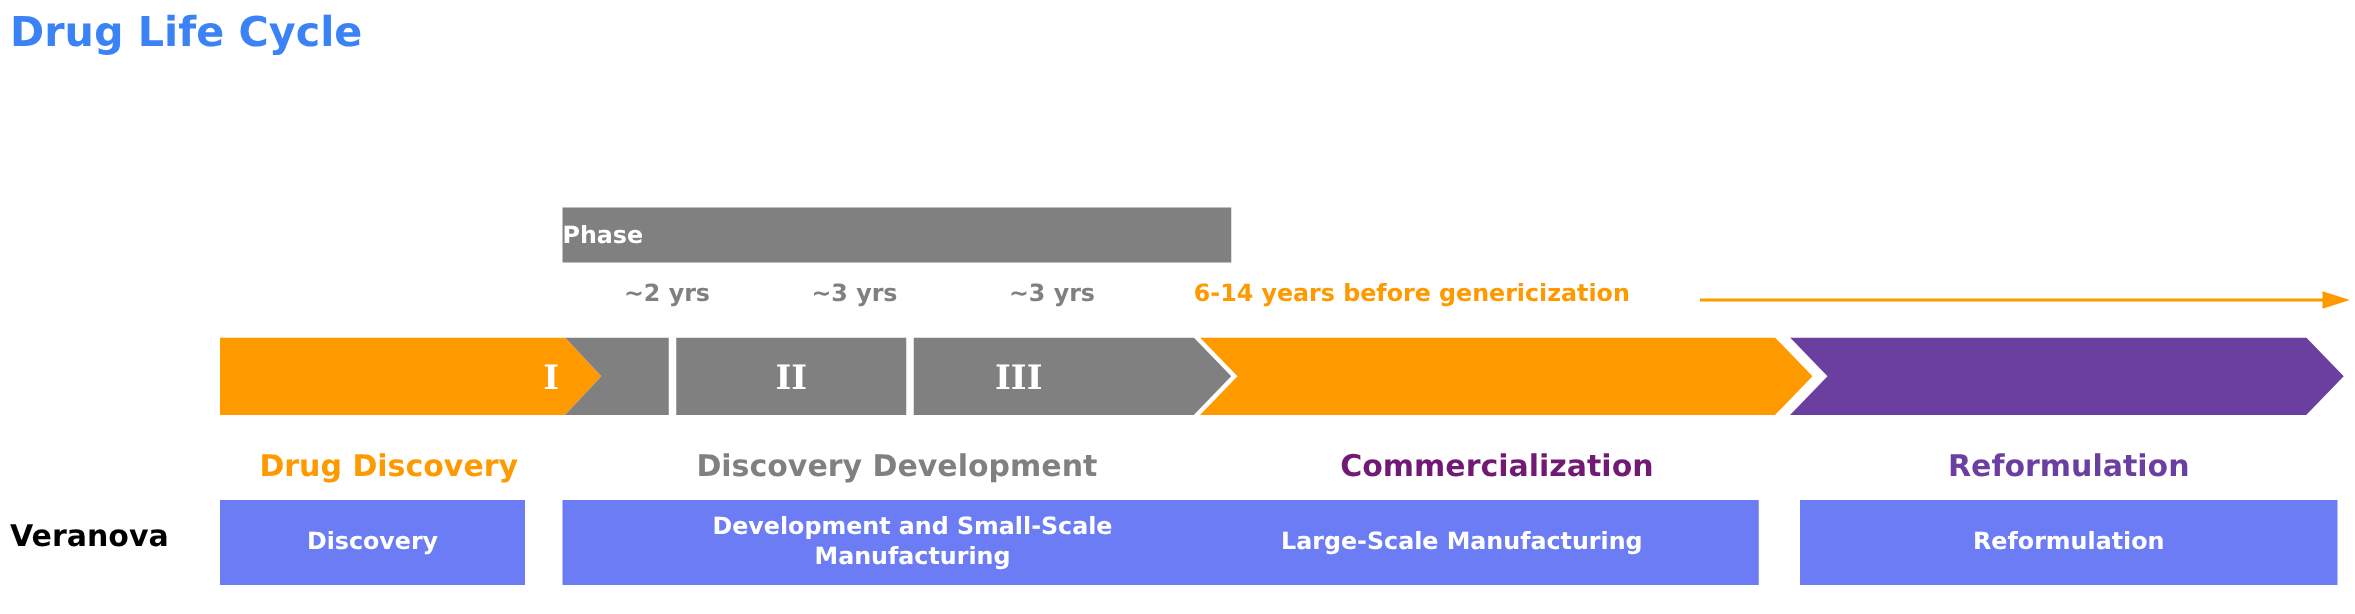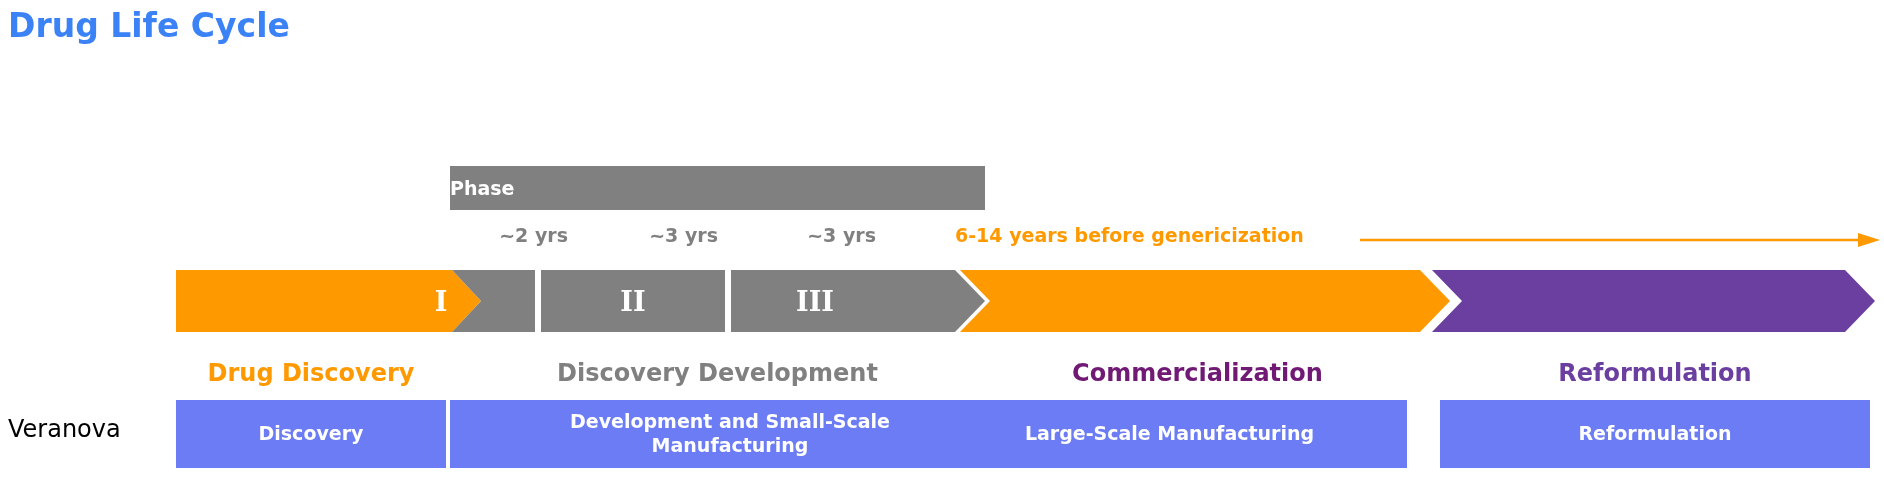--- a/index.html
+++ b/index.html
@@ -107,42 +107,42 @@
   #stage-label-1 { left: 450px; width: 535px; color: #808080; }
   #stage-label-2 { left: 960px; width: 475px; color: #701a75; }
   #stage-label-3 { left: 1440px; width: 430px; color: #6B3FA0; }
 
   
   #veranova-label {
     position: absolute;
     left: 8px;
     top: 415px;
     font-size: 24px;
-    font-weight: normal;
+    font-weight: bold;
     color: #000000;
     white-space: nowrap;
   }
   .service-box {
     position: absolute;
     top: 400px;
     height: 68px;
     background: #6B7CF5;
     color: #ffffff;
     font-size: 19px;
     font-weight: bold;
     line-height: 1.25;
     text-align: center;
     display: flex;
     align-items: center;
     justify-content: center;
     padding: 0 6px;
     box-sizing: border-box;
     white-space: pre-line;
   }
-  #service-box-0 { left: 176px;  width: 270px; }
+  #service-box-0 { left: 176px;  width: 244px; }
   #service-box-1 { left: 450px;  width: 535px; padding-left: 31px; }
   #service-box-2 { left: 932px;  width: 475px; }
   #service-box-3 { left: 1440px; width: 430px; }
 </style>
 </head>
 <body>
 
 <div id="page-title">Drug Life Cycle</div>
 
 <div id="phase-bar">

